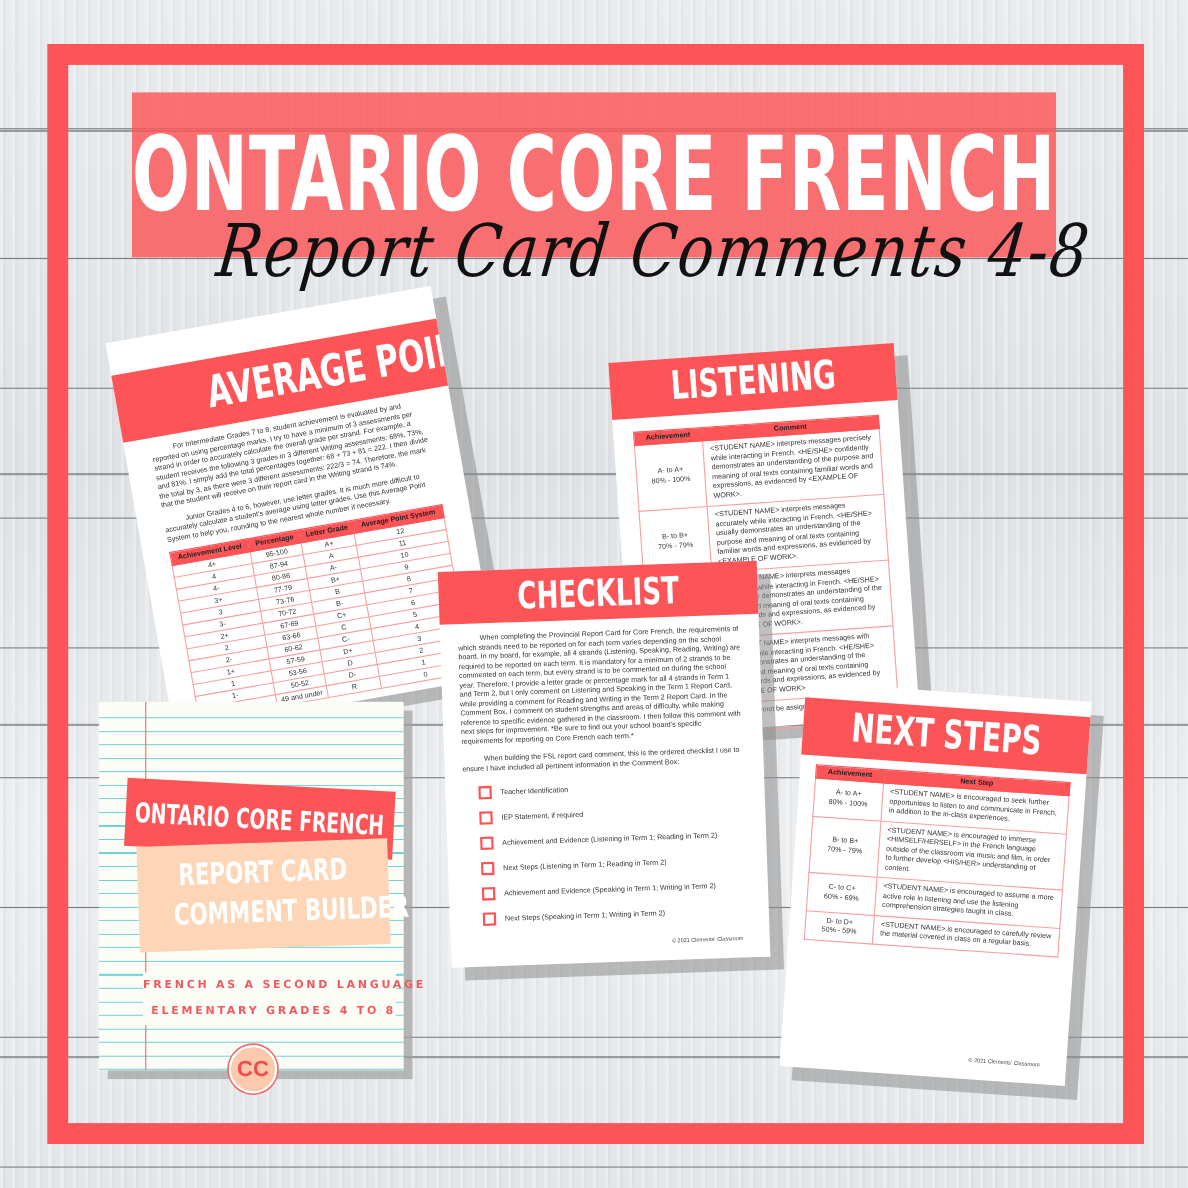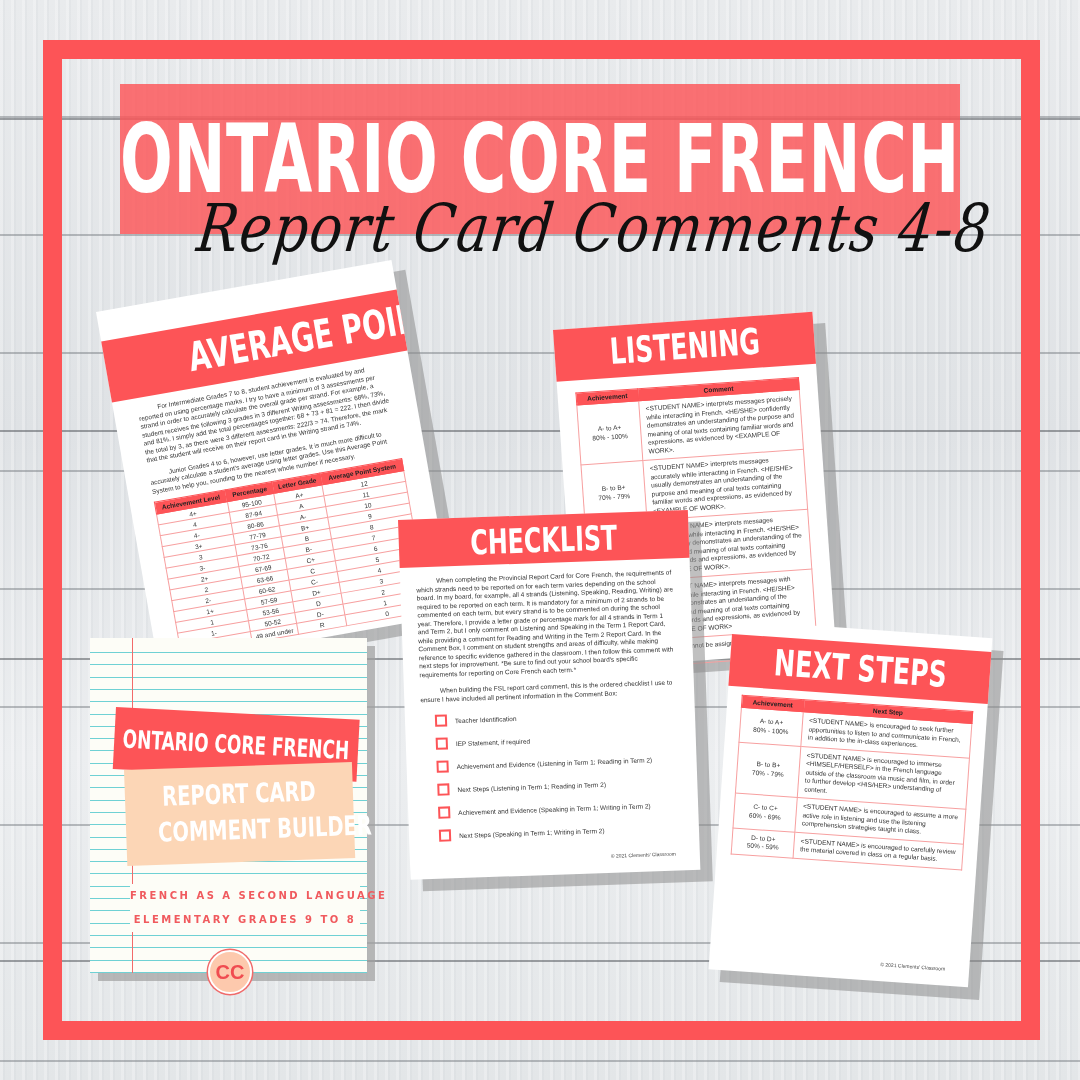--- a/index.html
+++ b/index.html
@@ -96,21 +96,21 @@
     }
     .cover-red span { display: inline-block; transform: scaleX(0.68); }
     .cover-peach {
       position: absolute; left: 124px; top: 770px; width: 228px; height: 96px;
       background: #fcd6b6; color: #fff; font-family: "DejaVu Sans", sans-serif; font-weight: bold;
       font-size: 27px; line-height: 36px; text-align: center; padding-top: 10px;
       transform: rotate(-2deg); transform-origin: top left;
     }
     .cover-peach div { transform: scaleX(0.72); white-space: nowrap; }
     .cover-sub {
-      position: absolute; left: 130px; top: 884px; width: 230px; text-align: center;
+      position: absolute; left: 130px; top: 884px; width: 230px; text-align: right;
       color: #f05a5e; font-family: "DejaVu Sans", sans-serif; font-weight: bold; font-size: 10px;
       letter-spacing: 2.5px; line-height: 24px; background: #fdfdf7; white-space: nowrap;
     }
     .emblem {
       position: absolute; left: 208px; top: 950px; width: 44px; height: 44px; border-radius: 50%;
       background: #fdc9ad; border: 2px solid #fff; box-shadow: 0 0 0 1.5px #f06a6a;
       display: flex; align-items: center; justify-content: center; color: #f04c50; font-weight: bold; font-size: 20px;
     }
   </style>
 </head>
@@ -361,17 +361,17 @@
 </div>
 <div class="cover-red">
     <span>ONTARIO CORE FRENCH</span>
   </div>
 <div class="cover-peach">
   <div>REPORT CARD</div>
   <div>COMMENT BUILDER</div>
 </div>
 <div class="cover-sub">
   <div>FRENCH AS A SECOND LANGUAGE</div>
-  <div>ELEMENTARY GRADES 9 TO 8</div>
+  <div>ELEMENTARY GRADES 4 TO 8</div>
 </div>
 <div class="emblem">
     <span>CC</span>
   </div>
 
 </body></html>

